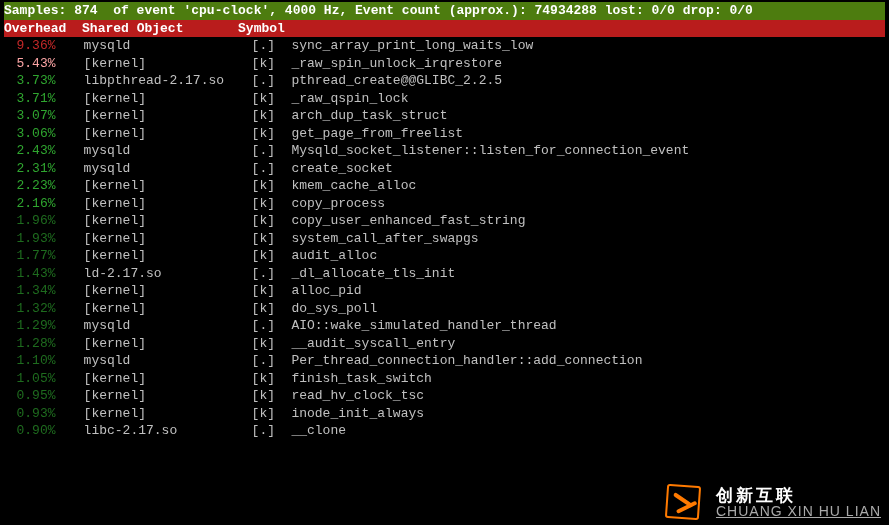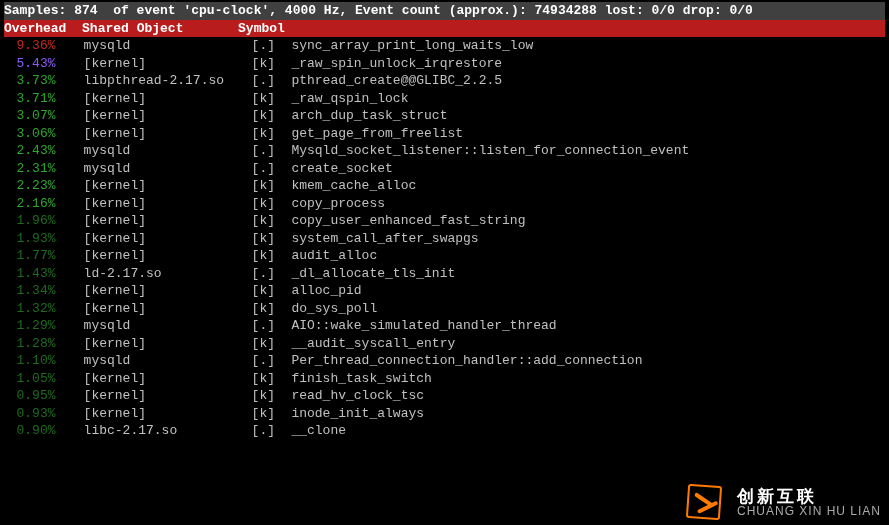--- a/index.html
+++ b/index.html
@@ -11,41 +11,41 @@
     width: 889px;
     height: 525px;
     overflow: hidden;
     position: relative;
   }
   .terminal {
     width: 100%;
     padding: 2px 4px;
   }
   .hdr1 {
-    background: #404040;
+    background: #4d7c0f;
     color: #fff;
     white-space: pre;
     font-weight: bold;
   }
   .hdr2 {
     background: #b91c1c;
     color: #fff;
     white-space: pre;
     font-weight: bold;
   }
   .row {
     white-space: pre;
     color: #c0c0c0;
   }
   .pct { display: inline-block; width: 64px; text-align: center; }
   .obj { display: inline-block; width: 168px; }
   .tag { display: inline-block; width: 32px; }
   .sym { color: #c0c0c0; }
   .red { color: #c52828; }
-  .maroon { color: #8b5cf6; }
+  .maroon { color: #fca5a5; }
   .green { color: #2fa52f; }
   .dgreen { color: #1e6b1e; }
   .watermark {
     position: absolute;
     right: 8px;
     bottom: 6px;
     display: flex;
     align-items: center;
     gap: 16px;
     font-family: Arial, sans-serif;
@@ -61,21 +61,21 @@
   .wm-logo::before, .wm-logo::after {
     content: "";
     position: absolute;
     background: #ff7a00;
     border-radius: 2px;
   }
   .wm-logo::before { width: 22px; height: 4px; top: 11px; left: 4px; transform: rotate(30deg); }
   .wm-logo::after  { width: 22px; height: 4px; top: 18px; left: 8px; transform: rotate(-30deg); }
   .wm-text { display: flex; flex-direction: column; line-height: 1; }
   .wm-cn { font-size: 17px; font-weight: bold; letter-spacing: 3px; }
-  .wm-en { font-size: 12px; color: #aaa; letter-spacing: 1px; }
+  .wm-en { font-size: 14px; color: #aaa; letter-spacing: 1px; text-decoration: underline; }
 </style>
 </head>
 <body>
 
 <div class="terminal">
   <div class="hdr1">Samples: 874  of event 'cpu-clock', 4000 Hz, Event count (approx.): 74934288 lost: 0/0 drop: 0/0</div>
   <div class="hdr2"><span>Overhead</span>  <span>Shared Object</span>       <span>Symbol</span></div>
   <div id="rows">
       <div class="row"><span class="pct red">9.36%</span>  <span class="obj">mysqld</span><span class="tag">[.]</span><span class="sym"> sync_array_print_long_waits_low</span></div>
       <div class="row"><span class="pct maroon">5.43%</span>  <span class="obj">[kernel]</span><span class="tag">[k]</span><span class="sym"> _raw_spin_unlock_irqrestore</span></div>

